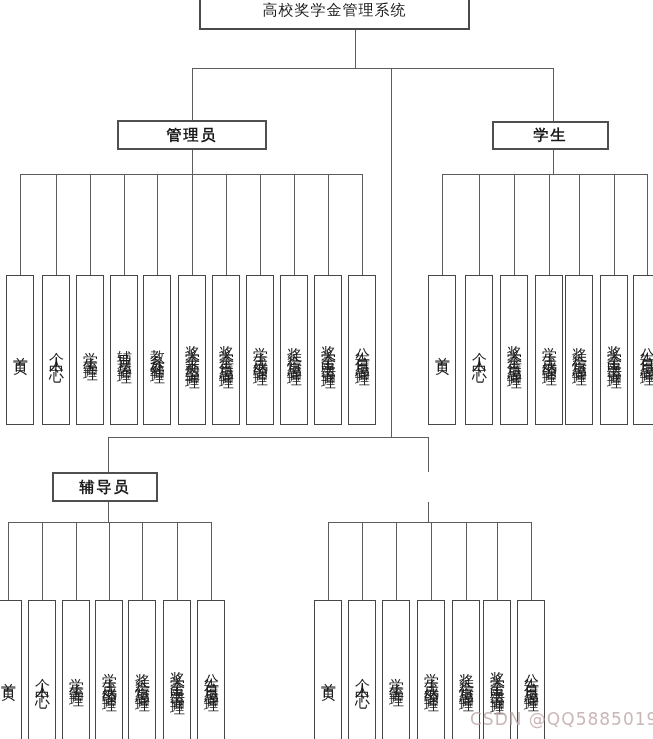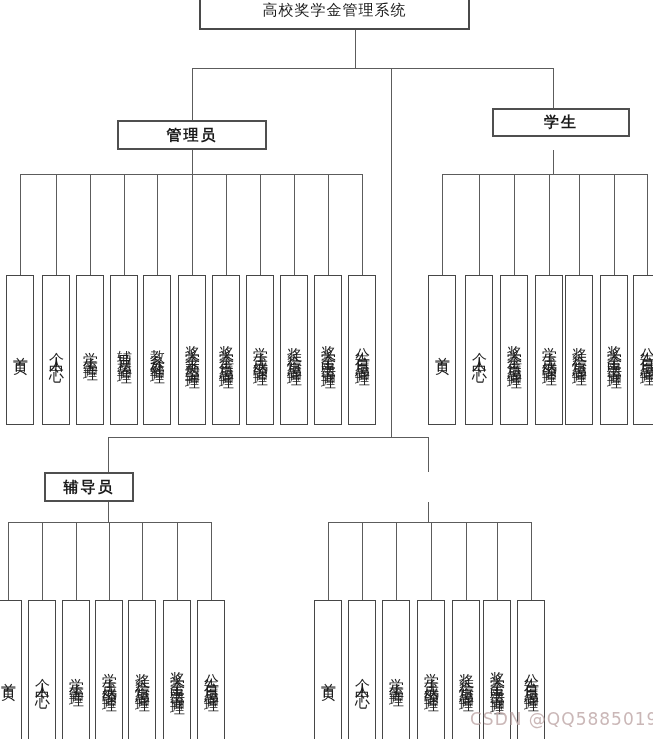--- a/index.html
+++ b/index.html
@@ -38,22 +38,22 @@
   <div class="vl" style="left:355px;top:30px;height:38px"></div>
   <div class="hl" style="left:192px;top:68px;width:362px"></div>
   <div class="vl" style="left:192px;top:68px;height:52px"></div>
   <div class="vl" style="left:553px;top:68px;height:53px"></div>
   <div class="vl" style="left:391px;top:68px;height:369px"></div>
   <div class="hl" style="left:108px;top:437px;width:321px"></div>
   <div class="vl" style="left:108px;top:437px;height:35px"></div>
   <div class="vl" style="left:428px;top:437px;height:35px"></div>
 
   <div class="box role-box" style="left:117px;top:120px;width:150px;height:30px">管理员</div>
-  <div class="box role-box" style="left:492px;top:108px;width:138px;height:29px">学生</div>
-  <div class="box role-box" style="left:44px;top:472px;width:90px;height:30px">辅导员</div>
+  <div class="box role-box" style="left:492px;top:121px;width:117px;height:29px">学生</div>
+  <div class="box role-box" style="left:52px;top:472px;width:106px;height:30px">辅导员</div>
 
   <div class="vl" style="left:192px;top:150px;height:24px"></div>
   <div class="hl" style="left:20px;top:174px;width:343px"></div>
   <div class="vl" style="left:20px;top:174px;height:101px"></div>
   <div class="vl" style="left:56px;top:174px;height:101px"></div>
   <div class="vl" style="left:90px;top:174px;height:101px"></div>
   <div class="vl" style="left:124px;top:174px;height:101px"></div>
   <div class="vl" style="left:157px;top:174px;height:101px"></div>
   <div class="vl" style="left:192px;top:174px;height:101px"></div>
   <div class="vl" style="left:226px;top:174px;height:101px"></div>

